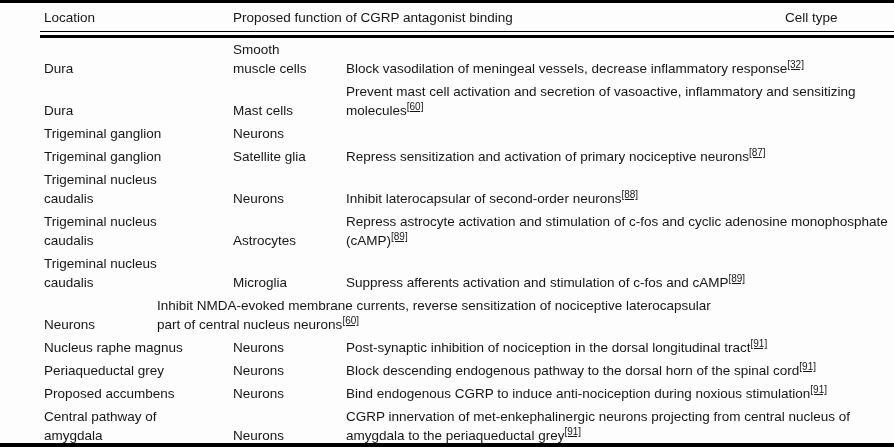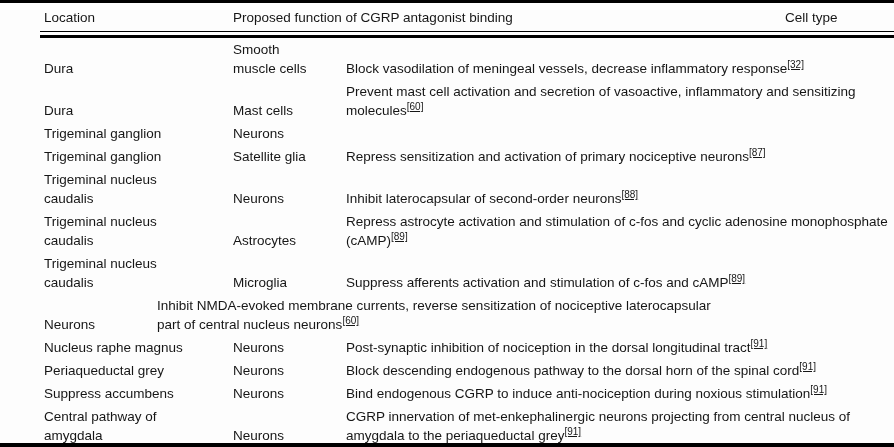--- a/index.html
+++ b/index.html
@@ -125,21 +125,21 @@
     <div class="cell c3"><span>Post-synaptic inhibition of nociception in the dorsal longitudinal tract</span><sup class="ref">[91]</sup></div>
   </div>
 
   <div class="trow">
     <div class="cell c1">Periaqueductal grey</div>
     <div class="cell c2">Neurons</div>
     <div class="cell c3"><span>Block descending endogenous pathway to the dorsal horn of the spinal cord</span><sup class="ref">[91]</sup></div>
   </div>
 
   <div class="trow">
-    <div class="cell c1">Suppress accumbens</div>
+    <div class="cell c1">Proposed accumbens</div>
     <div class="cell c2">Neurons</div>
     <div class="cell c3"><span>Bind endogenous CGRP to induce anti-nociception during noxious stimulation</span><sup class="ref">[91]</sup></div>
   </div>
 
   <div class="trow">
     <div class="cell c1">Central pathway of
 amygdala</div>
     <div class="cell c2">Neurons</div>
     <div class="cell c3"><span>CGRP innervation of met-enkephalinergic neurons projecting from central nucleus of
 amygdala to the periaqueductal grey</span><sup class="ref">[91]</sup></div>

